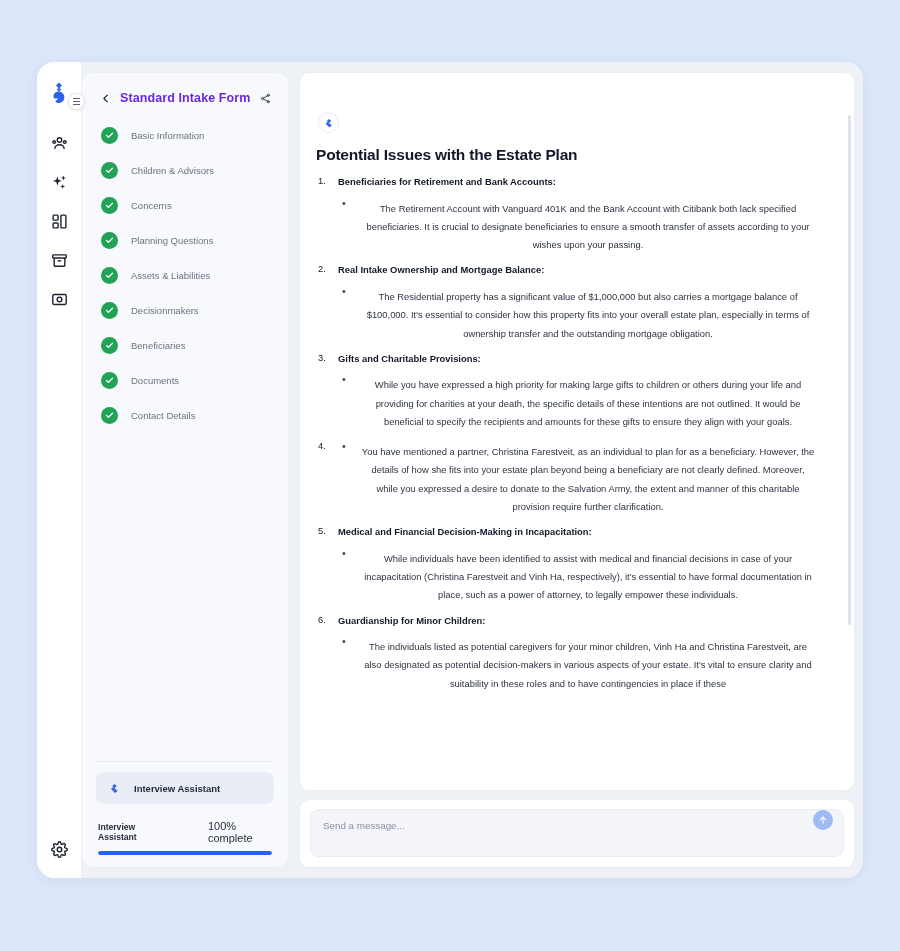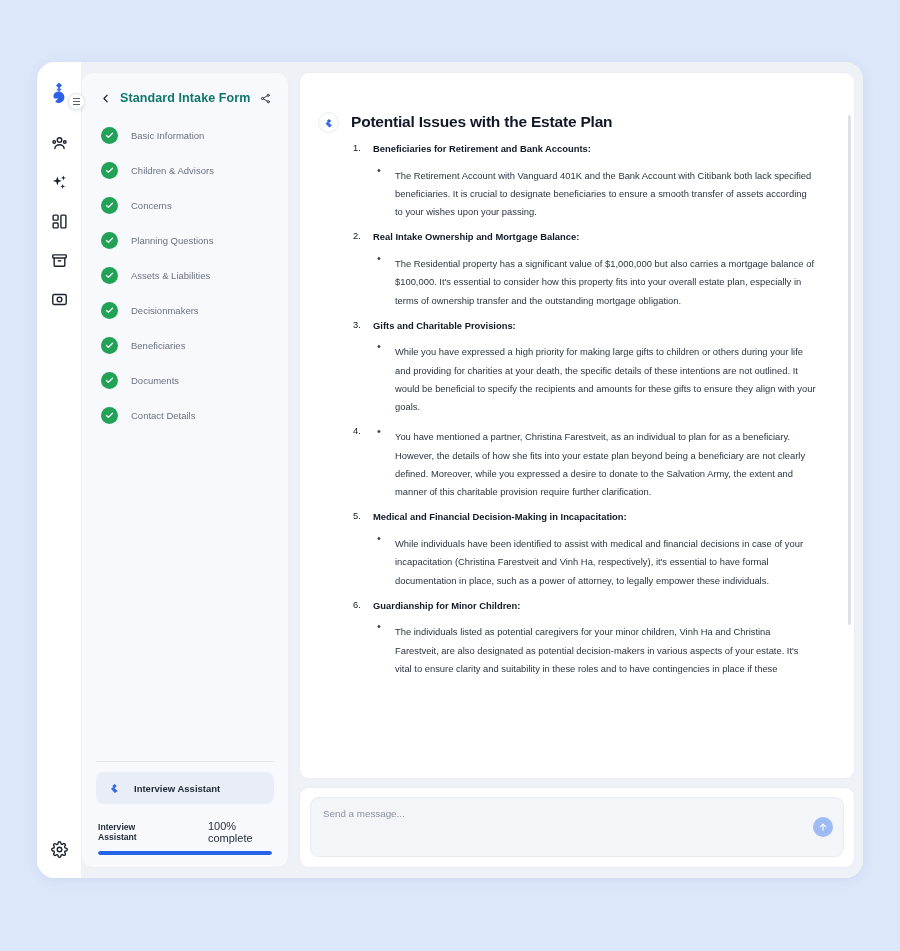--- a/index.html
+++ b/index.html
@@ -78,21 +78,21 @@
     flex: 0 0 208px;
     background: #f8f9fc;
     border-radius: 12px;
     border: 1px solid #edeff4;
     display: flex;
     flex-direction: column;
     padding: 14px 14px 12px 14px;
   }
   #form-header { display: flex; align-items: center; gap: 9px; padding: 4px 0 0 5px; }
   #back-chevron { cursor: pointer; color:#111827; display:flex; }
-  #form-title { font-size: 12.5px; font-weight: bold; color: #0f766e; letter-spacing: .1px; white-space: nowrap; }
+  #form-title { font-size: 12.5px; font-weight: bold; color: #6d28d9; letter-spacing: .1px; white-space: nowrap; }
   #share-icon { color: #2b3240; cursor: pointer; display:flex; }
 
   #section-list { margin-top: 22px; display: flex; flex-direction: column; gap: 18px; }
   .section-item { display: flex; align-items: center; gap: 13px; padding-left: 5px; cursor: pointer; }
   .check-badge {
     width: 17px; height: 17px; border-radius: 50%;
     background: #21a257;
     flex: 0 0 17px;
     display: flex; align-items: center; justify-content: center;
   }
@@ -150,21 +150,21 @@
   #user-bubble {
     background: #4a7cf0;
     color: #ffffff;
     font-size: 9.6px;
     padding: 9px 13px;
     border-radius: 14px;
     max-width: 330px;
     line-height: 1.3;
   }
 
-  #assistant-row { display: flex; gap: 12px; margin-top: 25px; }
+  #assistant-row { display: flex; gap: 12px; margin-top: 25px; flex-direction: column; }
   #assistant-avatar {
     width: 21px; height: 21px; flex: 0 0 21px;
     border-radius: 50%;
     background: #fff;
     border: 1px solid #e8ebf1;
     display: flex; align-items: center; justify-content: center;
     margin-left: 2px;
   }
   #assistant-body { flex: 1; min-width: 0; padding-right: 22px; }
 
@@ -174,40 +174,40 @@
   }
   ol.issues { list-style: none; counter-reset: issue; }
   ol.issues > li { counter-increment: issue; position: relative; padding-left: 22px; margin-bottom: 12px; }
   ol.issues > li::before {
     content: counter(issue) ".";
     position: absolute; left: 2px; top: 0;
     font-size: 9.3px; color: #111827;
   }
   .issue-heading { font-size: 9.4px; font-weight: bold; color: #111827; line-height: 1.35; }
   ul.details { list-style: none; margin-top: 9px; }
-  ul.details > li { position: relative; padding-left: 22px; margin-bottom: 6px; }
+  ul.details > li { position: relative; padding-left: 22px; margin-bottom: 6px; text-align: center; }
   ul.details > li::before {
     content: "•"; position: absolute; left: 4px; top: -1px; font-size: 11px; color: #3d4450;
   }
   .detail-text { font-size: 9.4px; color: #2d3440; line-height: 1.62; }
 
   
   #composer {
     background: #ffffff;
     border-radius: 10px;
     border: 1px solid #eaedf2;
     padding: 9px 10px 10px 10px;
     flex: 0 0 auto;
   }
   #composer-inner {
     background: #f3f5f9;
     border: 1px solid #e8ebf1;
     border-radius: 9px;
-    height: 60px;
-    display: flex; align-items: center;
+    height: 48px;
+    display: flex; align-items: flex-start;
     padding: 0 10px 0 12px;
   }
   #msg-input {
     flex: 1; border: none; background: transparent; outline: none;
     font-family: "Liberation Sans", sans-serif;
     font-size: 9.8px; color: #2d3440;
     align-self: flex-start;
     margin-top: 10px;
   }
   #msg-input::placeholder { color: #8a91a0; }

